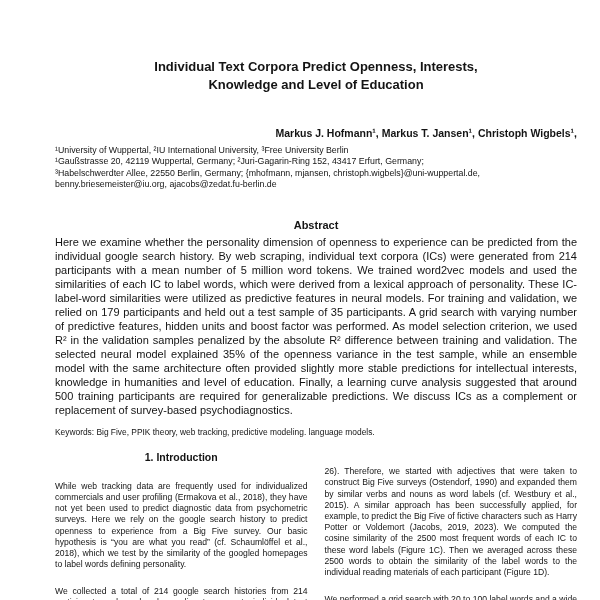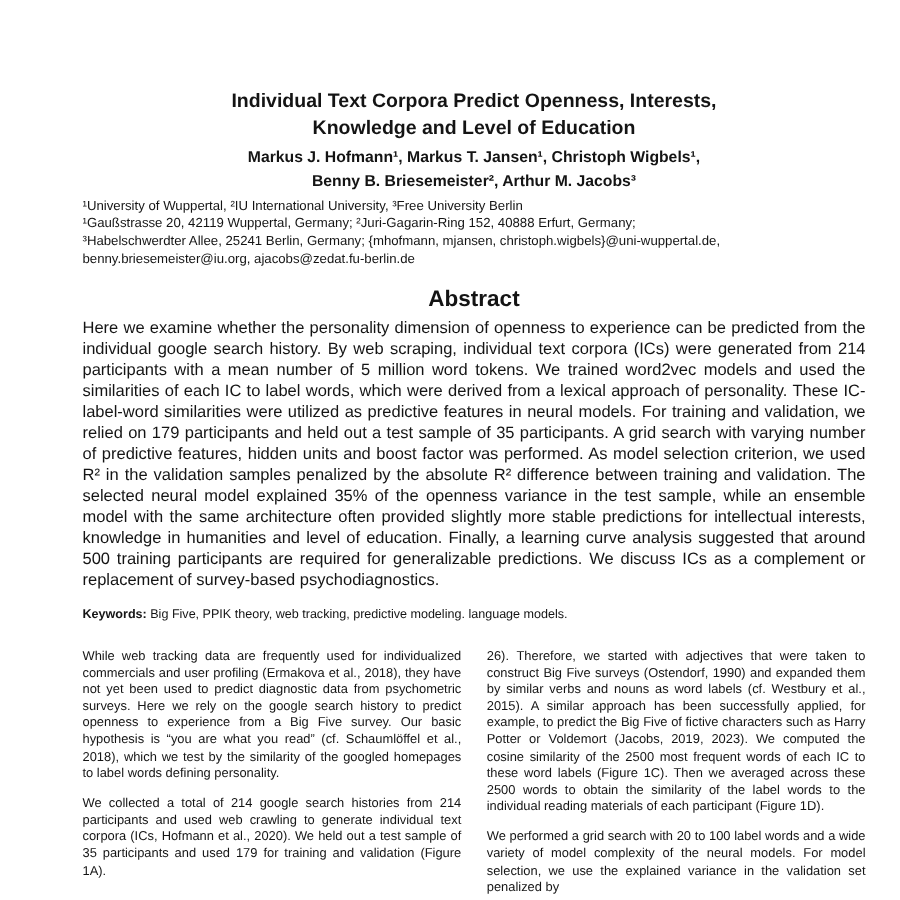--- a/index.html
+++ b/index.html
@@ -24,100 +24,100 @@
     }
     .title {
       width: 370px;
       margin: 0 auto;
       font-size: 13px;
       font-weight: bold;
       text-align: center;
       line-height: 1.4;
     }
     .authors {
-      margin-top: 4px;
+      margin-top: 32px;
       font-size: 10.5px;
       font-weight: bold;
-      text-align: center;
+      text-align: right;
       line-height: 1.45;
     }
     .affiliations {
       margin-top: 3px;
       font-size: 8.8px;
       text-align: left;
       line-height: 1.32;
     }
     .abstract-heading {
-      margin-top: 13px;
-      font-size: 15px;
+      margin-top: 28px;
+      font-size: 11px;
       font-weight: bold;
       text-align: center;
     }
     .abstract {
       margin: 5px 0 0 0;
       font-size: 11px;
       line-height: 1.27;
       text-align: justify;
     }
     .keywords {
       margin: 9px 0 0 0;
       font-size: 8.4px;
       line-height: 1.27;
     }
-    .bold { font-weight: bold; }
+    .bold { font-weight: normal; }
     .columns {
       display: flex;
       gap: 17px;
       margin-top: 13px;
     }
     .col {
       flex: 1;
       min-width: 0;
       font-size: 8.6px;
       line-height: 1.3;
       text-align: justify;
     }
     .section-heading {
       margin: 1px 0 9px 0;
       font-size: 10.5px;
       font-weight: bold;
       text-align: center;
     }
     .col p {
-      margin: 4px 0 9px 0;
+      margin: 16px 0 9px 0;
     }
   </style>
 </head>
 <body>
 
 <div class="page">
 
   <h1 class="title">Individual Text Corpora Predict Openness, Interests, Knowledge and Level of Education</h1>
 
   <div class="authors">
     <div>Markus J. Hofmann¹, Markus T. Jansen¹, Christoph Wigbels¹,</div>
-    <div>Benny B. Briesemeister², Arthur M. Jacobs³</div>
   </div>
 
   <div class="affiliations">
     <div>¹University of Wuppertal, ²IU International University, ³Free University Berlin</div>
-    <div>¹Gaußstrasse 20, 42119 Wuppertal, Germany; ²Juri-Gagarin-Ring 152, 40888 Erfurt, Germany;</div>
-    <div>³Habelschwerdter Allee, 25241 Berlin, Germany; {mhofmann, mjansen, christoph.wigbels}@uni-wuppertal.de,</div>
+    <div>¹Gaußstrasse 20, 42119 Wuppertal, Germany; ²Juri-Gagarin-Ring 152, 43417 Erfurt, Germany;</div>
+    <div>³Habelschwerdter Allee, 22550 Berlin, Germany; {mhofmann, mjansen, christoph.wigbels}@uni-wuppertal.de,</div>
     <div>benny.briesemeister@iu.org, ajacobs@zedat.fu-berlin.de</div>
   </div>
 
   <div class="abstract-heading">Abstract</div>
 
   <p class="abstract">Here we examine whether the personality dimension of openness to experience can be predicted from the individual google search history. By web scraping, individual text corpora (ICs) were generated from 214 participants with a mean number of 5 million word tokens. We trained word2vec models and used the similarities of each IC to label words, which were derived from a lexical approach of personality. These IC-label-word similarities were utilized as predictive features in neural models. For training and validation, we relied on 179 participants and held out a test sample of 35 participants. A grid search with varying number of predictive features, hidden units and boost factor was performed. As model selection criterion, we used R² in the validation samples penalized by the absolute R² difference between training and validation. The selected neural model explained 35% of the openness variance in the test sample, while an ensemble model with the same architecture often provided slightly more stable predictions for intellectual interests, knowledge in humanities and level of education. Finally, a learning curve analysis suggested that around 500 training participants are required for generalizable predictions. We discuss ICs as a complement or replacement of survey-based psychodiagnostics.</p>
 
   <p class="keywords"><span class="bold">Keywords:</span><span> Big Five, PPIK theory, web tracking, predictive modeling. language models.</span></p>
 
   <div class="columns">
 
     <div class="col">
+      <div class="section-heading">1. Introduction</div>
       <p>While web tracking data are frequently used for individualized commercials and user profiling (Ermakova et al., 2018), they have not yet been used to predict diagnostic data from psychometric surveys. Here we rely on the google search history to predict openness to experience from a Big Five survey. Our basic hypothesis is “you are what you read” (cf. Schaumlöffel et al., 2018), which we test by the similarity of the googled homepages to label words defining personality.</p>
       <p>We collected a total of 214 google search histories from 214 participants and used web crawling to generate individual text corpora (ICs, Hofmann et al., 2020). We held out a test sample of 35 participants and used 179 for training and validation (Figure 1A).</p>
     </div>
 
     <div class="col">
       <p>26). Therefore, we started with adjectives that were taken to construct Big Five surveys (Ostendorf, 1990) and expanded them by similar verbs and nouns as word labels (cf. Westbury et al., 2015). A similar approach has been successfully applied, for example, to predict the Big Five of fictive characters such as Harry Potter or Voldemort (Jacobs, 2019, 2023). We computed the cosine similarity of the 2500 most frequent words of each IC to these word labels (Figure 1C). Then we averaged across these 2500 words to obtain the similarity of the label words to the individual reading materials of each participant (Figure 1D).</p>
       <p>We performed a grid search with 20 to 100 label words and a wide variety of model complexity of the neural models. For model selection, we use the explained variance in the validation set penalized by</p>
     </div>
 
   </div>

